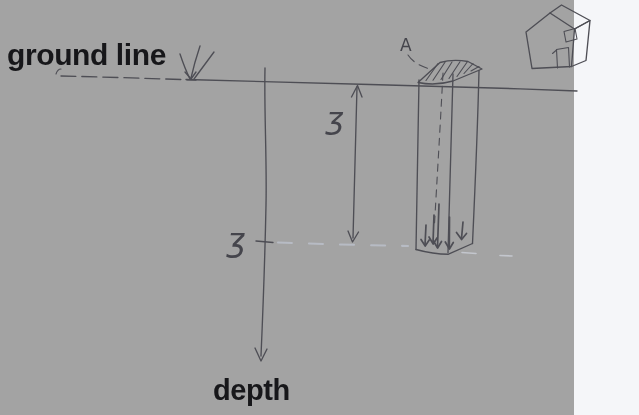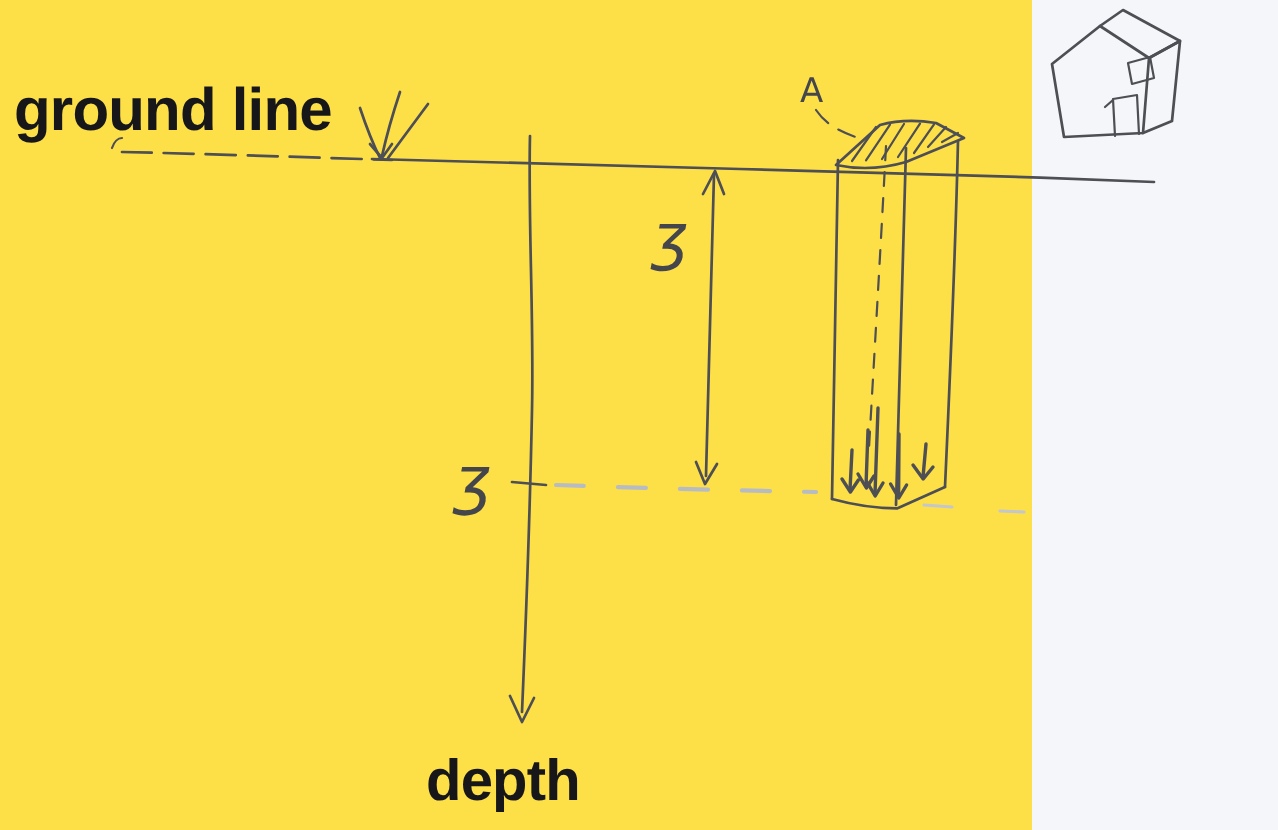--- a/index.html
+++ b/index.html
@@ -1,21 +1,21 @@
 <!DOCTYPE html>
 <html><head>
 <meta charset="utf-8">
 <style>
   html,body{margin:0;padding:0;}
   body{
     width:639px;height:415px;overflow:hidden;
     background:#f5f6f9;
     font-family:"Liberation Sans",sans-serif;
   }
-  .canvas{position:relative;width:516px;height:415px;background:#fde047;}
+  .canvas{position:relative;width:574px;height:415px;background:#a3a3a3;}
   svg{position:absolute;left:0;top:0;display:block;}
   svg path{fill:none;stroke:#4e4e55;stroke-width:1.35;stroke-linecap:round;stroke-linejoin:round;}
   svg path.bold-stroke{stroke-width:1.7;}
   svg path.thin{stroke-width:1.1;}
   svg path.faint{stroke:#b7bbc4;stroke-width:2.1;}
   svg path.faint-thin{stroke:#c3c6cd;stroke-width:1.6;}
   text.typed{
     font-family:"Liberation Sans",sans-serif;
     font-weight:700;fill:#17171a;letter-spacing:-0.4px;
   }

